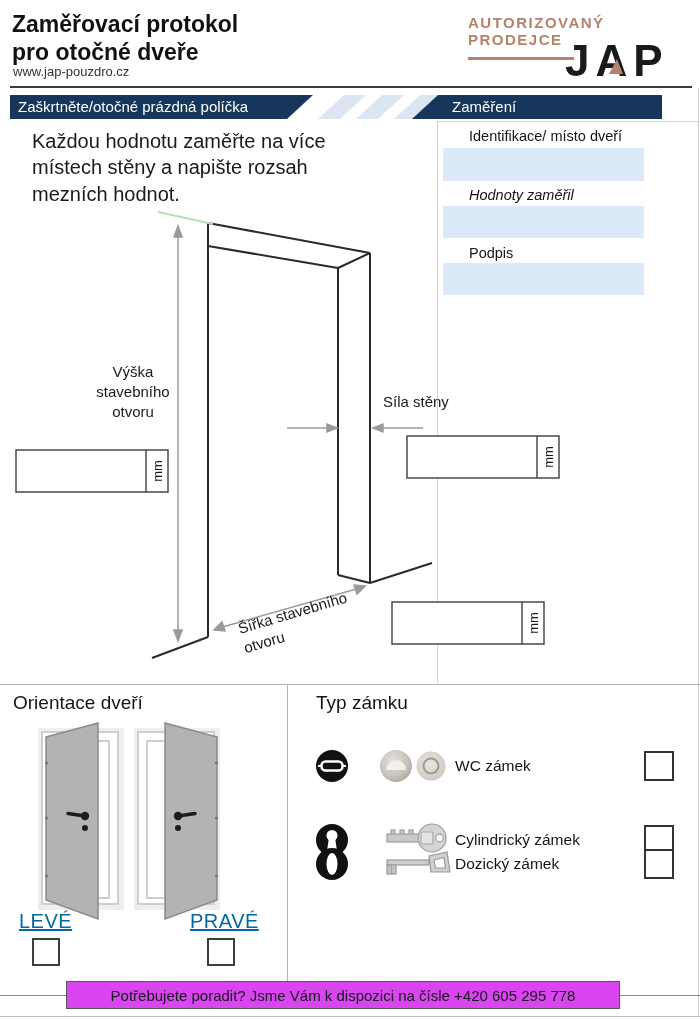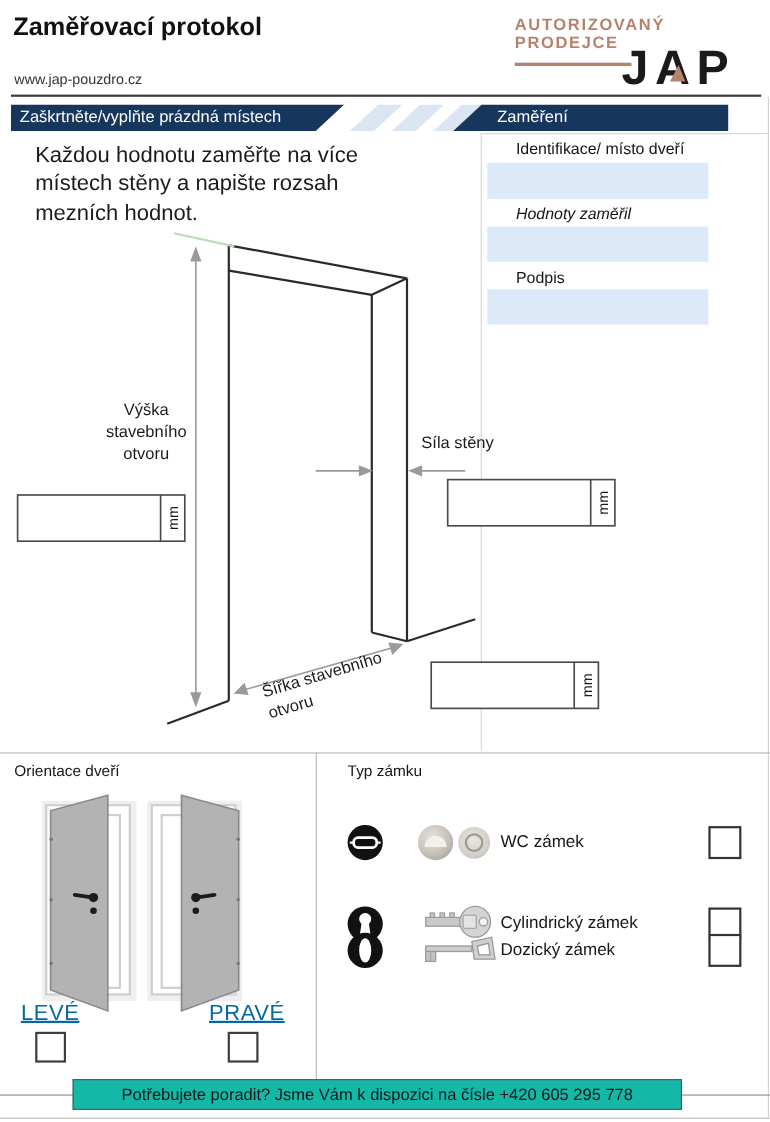--- a/index.html
+++ b/index.html
@@ -20,40 +20,41 @@
   
   .instructions{left:32px;top:128px;width:300px;font-size:20px;line-height:1.32;}
   .col-border-v{left:437px;top:121px;width:1px;height:562px;background:#d4d4d4;}
   .col-border-h{left:437px;top:121px;width:261px;height:1px;background:#d4d4d4;}
   .field-label{left:445px;font-size:14.5px;color:#15151a;margin-left:24px;}
   .field-box{left:443px;width:201px;background:#dce9f8;cursor:text;}
   
   .sec-hr{left:0;top:684px;width:700px;height:1px;background:#b3b3b3;}
   .sec-vr{left:287px;top:684px;width:1px;height:312px;background:#b3b3b3;}
   .page-right{left:698px;top:88px;width:1px;height:928px;background:#cccccc;}
-  .sec-title{font-size:14px;color:#161616;}
+  .sec-title{font-size:19px;color:#161616;}
   .door-label{font-size:20px;color:#0369a1;letter-spacing:0.5px;text-decoration:underline;}
   .checkbox{width:24px;height:24px;border:2px solid #3d3d3d;background:#fff;cursor:pointer;}
   
   .lock-row{left:315px;width:372px;height:52px;display:flex;align-items:center;}
   .lock-label{font-size:15.5px;color:#161616;}
   .lock-check{margin-left:auto;margin-right:13px;width:26px;height:26px;border:2px solid #333;background:#fff;cursor:pointer;}
   .lock-photo{margin-left:26px;}
   
   .footer-rule{left:0;top:995px;width:700px;height:1px;background:#8a8a8a;}
   .footer-bottom{left:0;top:1016px;width:700px;height:1px;background:#bdbdbd;}
-  .footer-box{left:66px;top:981px;width:552px;height:26px;border:1.5px solid #555;background:#14b8a6;
+  .footer-box{left:66px;top:981px;width:552px;height:26px;border:1.5px solid #555;background:#d946ef;
     display:flex;align-items:center;justify-content:center;font-size:15px;color:#16161c;}
   svg text{font-family:"Liberation Sans","DejaVu Sans",sans-serif;}
 </style>
 </head>
 <body>
 
 <div class="abs title">
   <div>Zaměřovací protokol</div>
+  <div>pro otočné dveře</div>
 </div>
 <div class="abs website">www.jap-pouzdro.cz</div>
 
 <div class="abs" style="left:468px;top:14px;">
   <div class="logo-line">AUTORIZOVANÝ</div>
   <div class="logo-line">PRODEJCE</div>
 </div>
 <div class="abs logo-underline"></div>
 <svg class="abs" style="left:565px;top:30px;" width="110" height="55" viewBox="0 0 110 55">
   <text x="0" y="46" font-size="44" font-weight="bold" letter-spacing="6" fill="#1a1a1a">JAP</text>
@@ -61,21 +62,21 @@
 </svg>
 <div class="abs hr-top"></div>
 
 <svg class="abs banner" viewBox="0 0 700 24">
   <polygon points="10,0 313,0 287,24 10,24" fill="#17365c"></polygon>
   <polygon points="344,0 366,0 340,24 318,24" fill="#dce6f2"></polygon>
   <polygon points="382,0 404,0 378,24 356,24" fill="#dce6f2"></polygon>
   <polygon points="420,0 442,0 416,24 394,24" fill="#dce6f2"></polygon>
   <polygon points="438,0 662,0 662,24 412,24" fill="#17365c"></polygon>
 </svg>
-<div class="abs banner-text" style="left:18px;top:98px;">Zaškrtněte/vyplňte prázdná místech</div>
+<div class="abs banner-text" style="left:18px;top:98px;">Zaškrtněte/otočné prázdná políčka</div>
 <div class="abs banner-text" style="left:452px;top:98px;">Zaměření</div>
 
 <div class="abs instructions">Každou hodnotu zaměřte na více místech stěny a napište rozsah mezních hodnot.</div>
 
 <div class="abs col-border-v"></div>
 <div class="abs col-border-h"></div>
 <div class="abs page-right"></div>
 
 <div class="abs field-label" style="top:128px;">Identifikace/ místo dveří</div>
 <div class="abs field-box" style="top:148px;height:33px;"></div>

